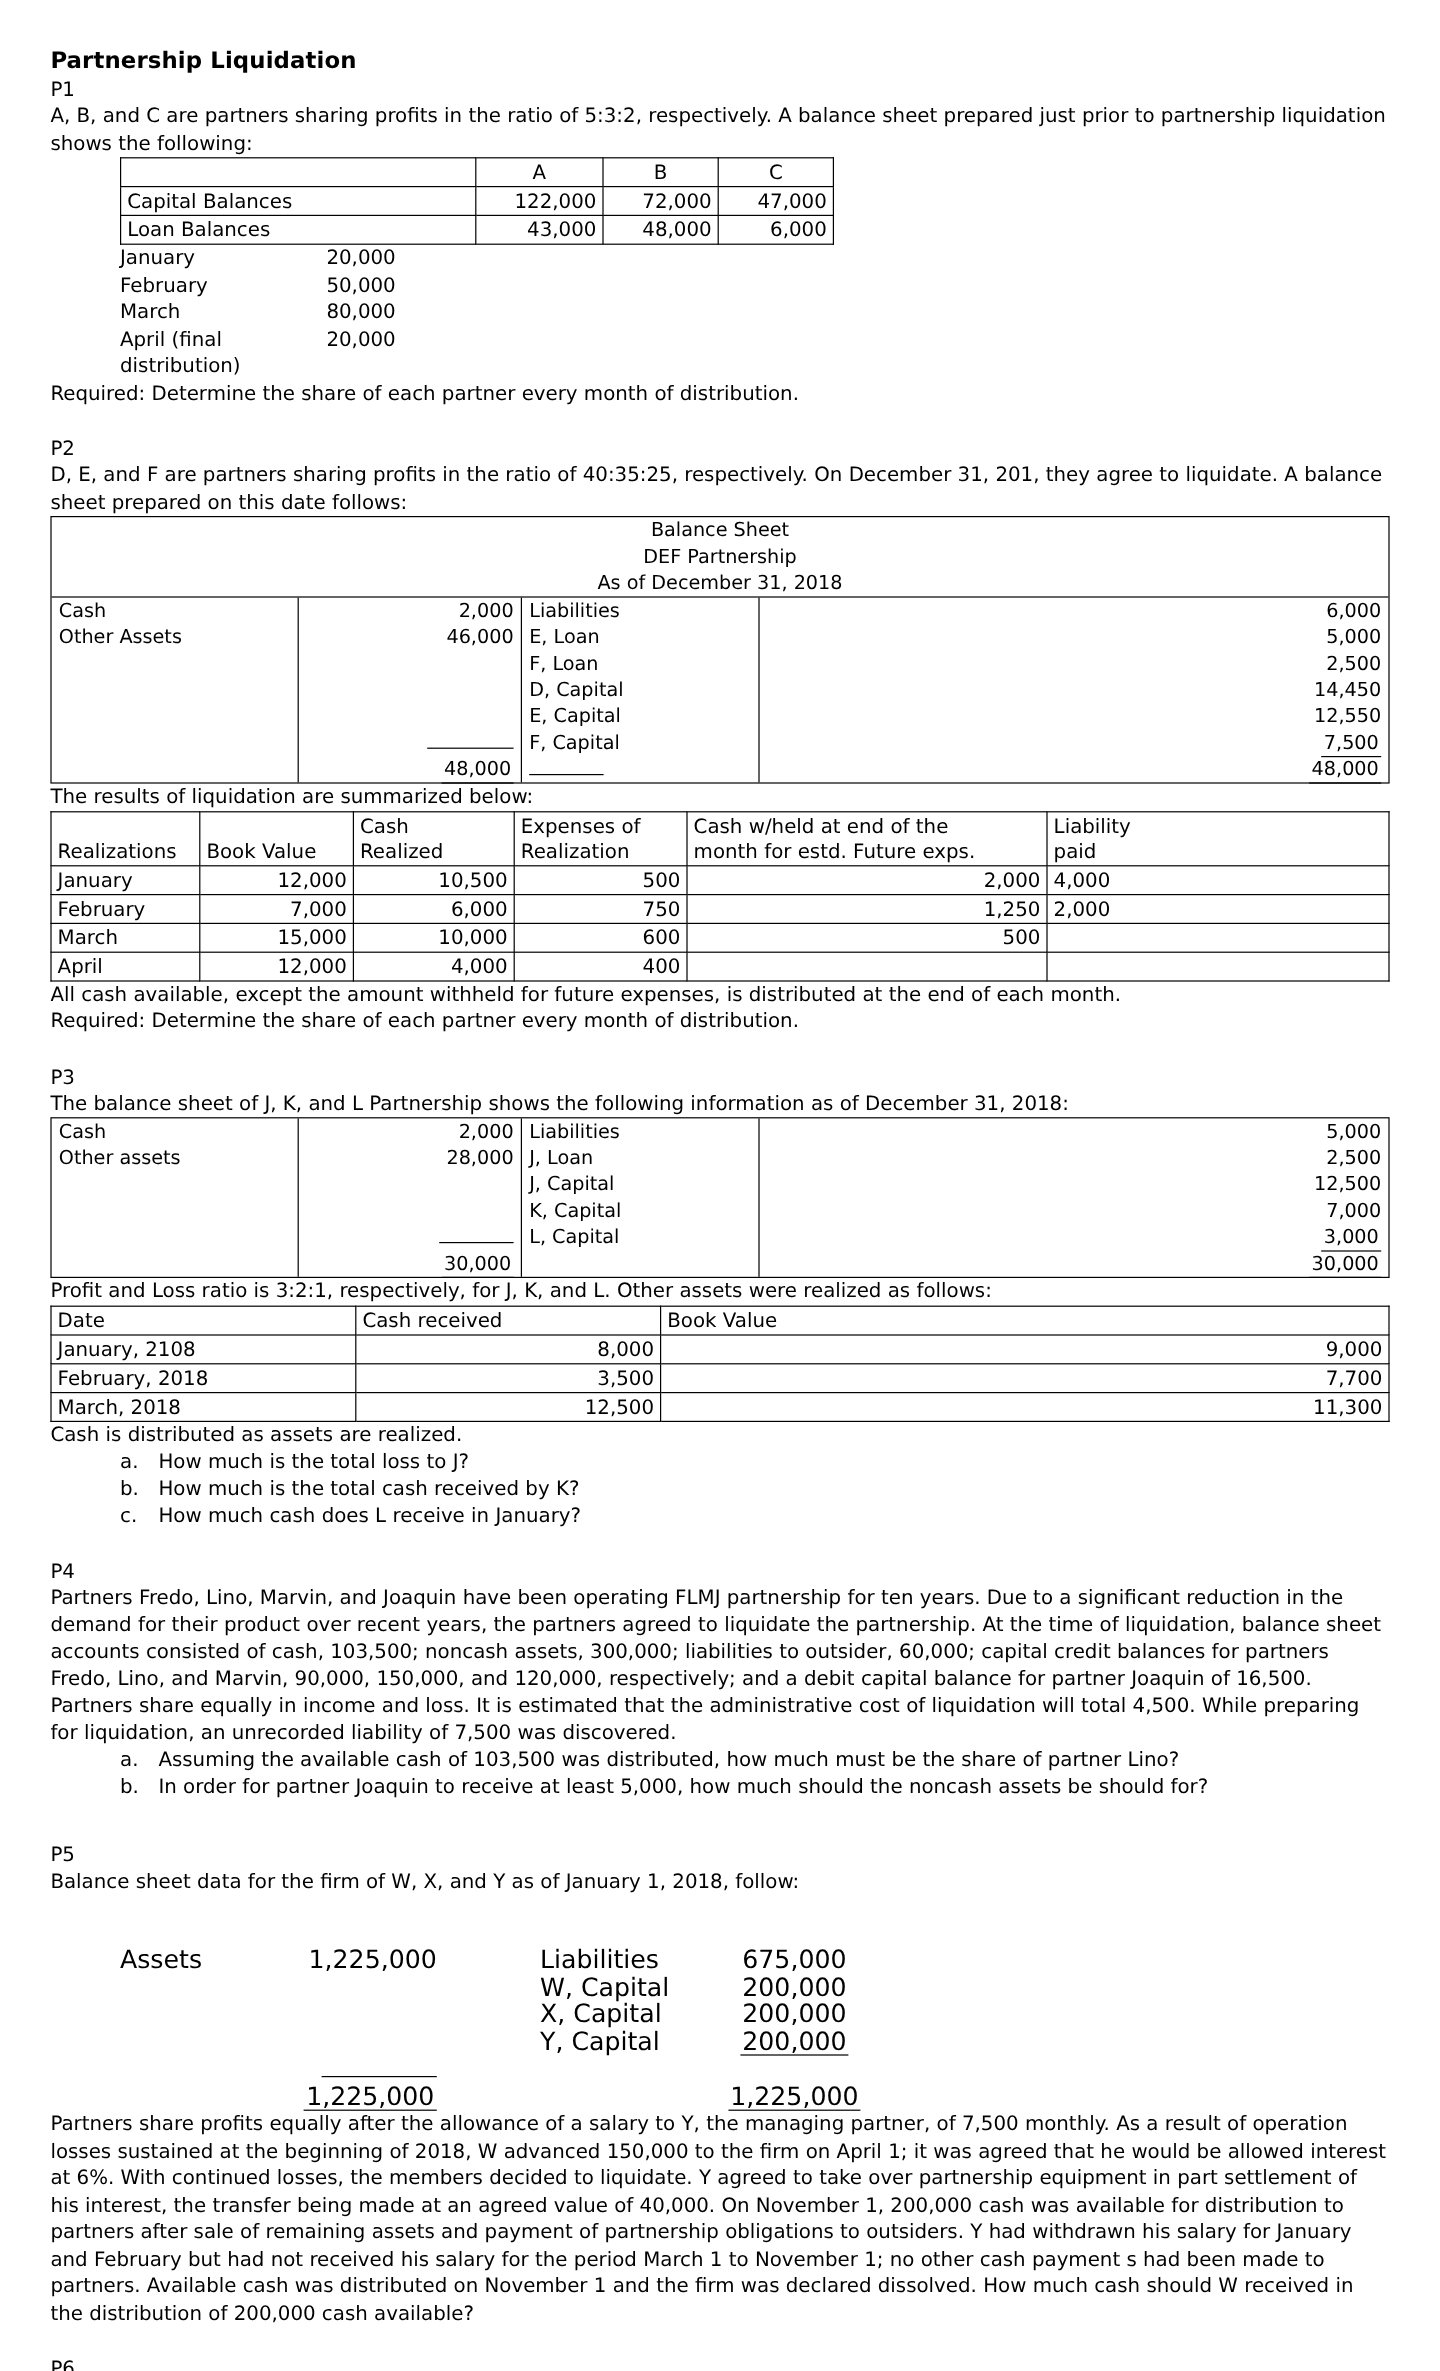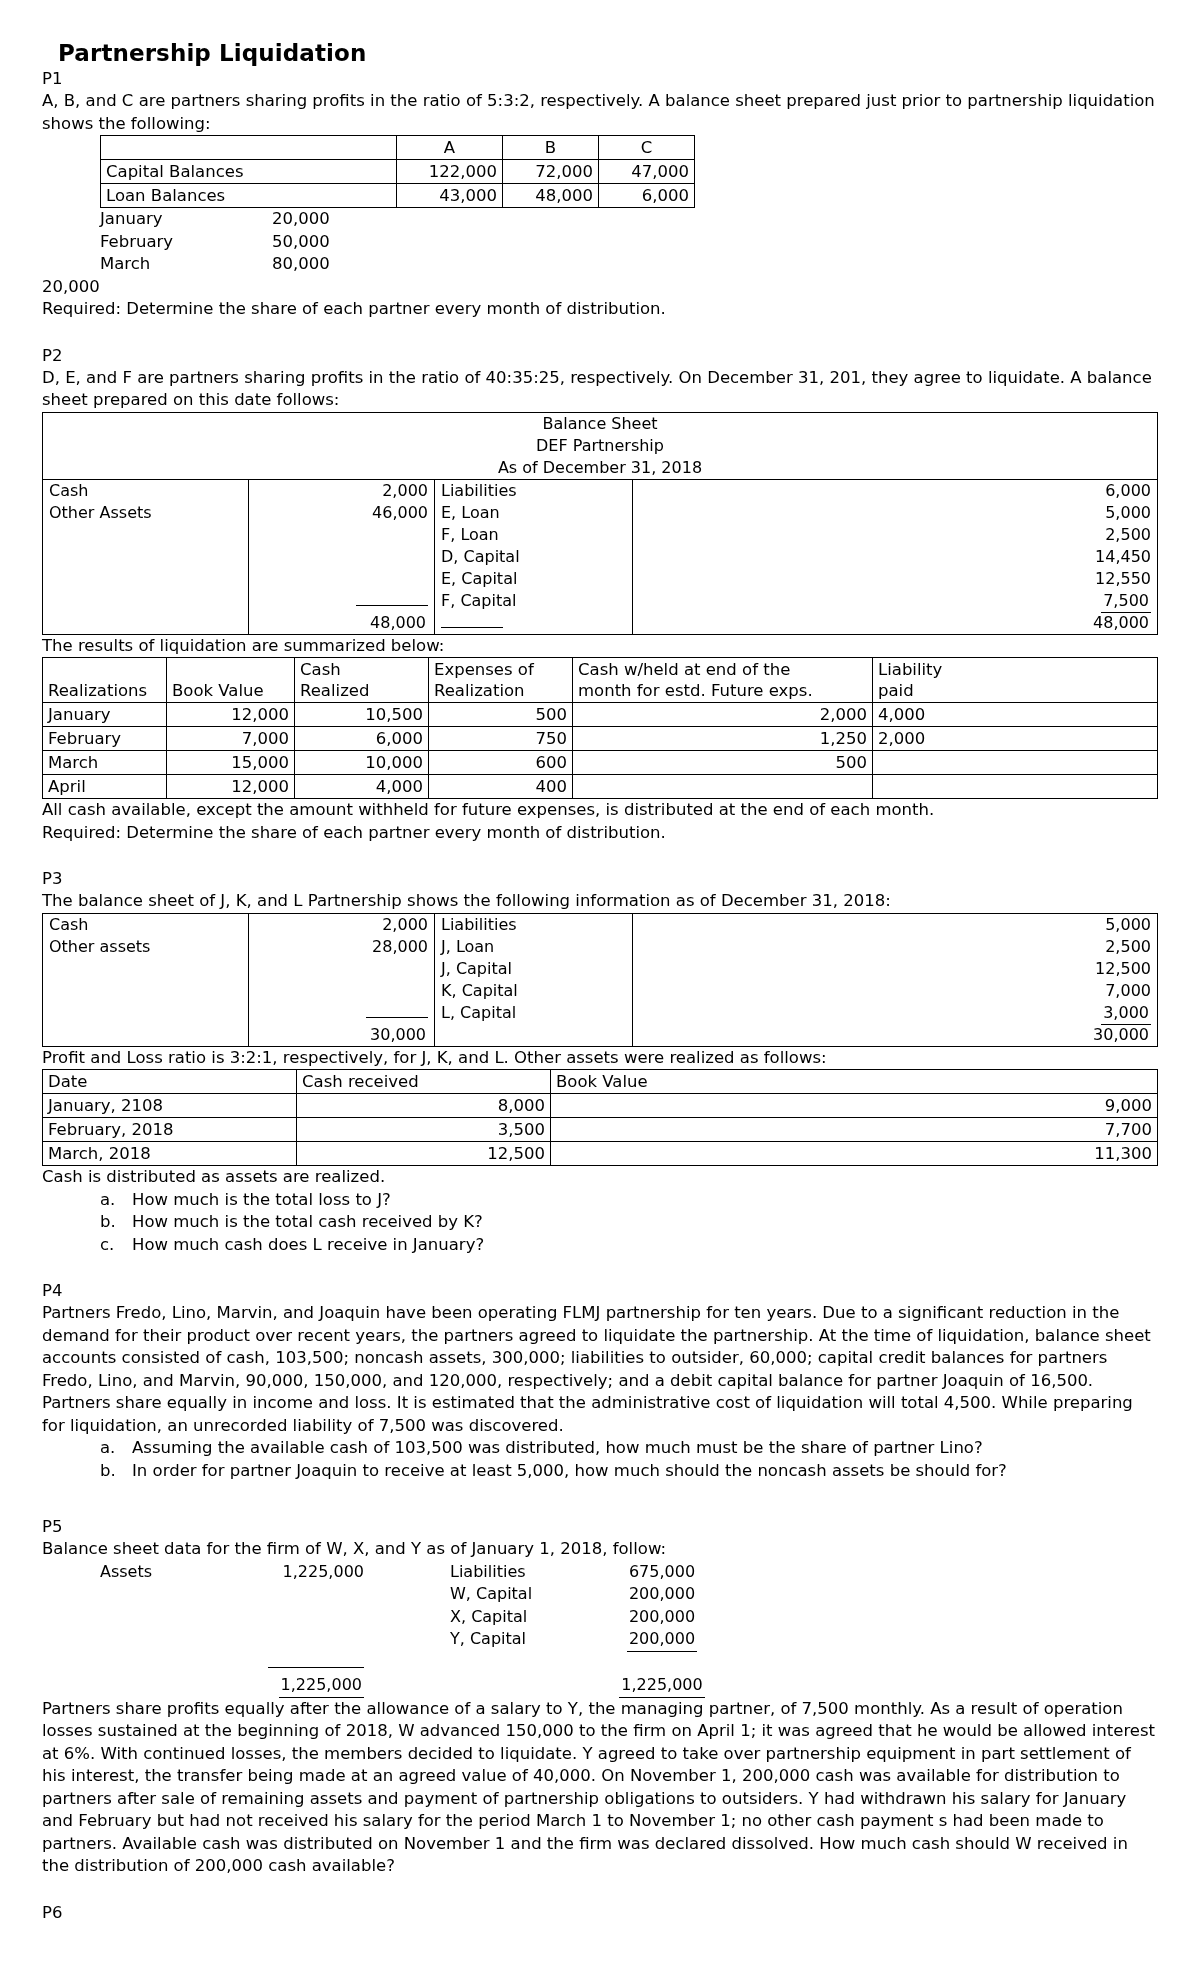--- a/index.html
+++ b/index.html
@@ -10,23 +10,23 @@
     background: #ffffff;
     font-family: "DejaVu Sans", sans-serif;
     color: #000000;
   }
   .page {
     width: 1200px;
     min-height: 1976px;
     padding: 40px 42px 20px 42px;
   }
   h1.doc-title {
-    font-size: 23px;
+    font-size: 19px;
     font-weight: bold;
-    margin: 0 0 2px 16px;
+    margin: 0 0 2px 0;
     letter-spacing: 0.1px;
   }
   .p-label {
     font-size: 16.5px;
     line-height: 22px;
     margin: 0;
   }
   .para {
     font-size: 16.5px;
     line-height: 22.5px;
@@ -90,21 +90,21 @@
   .t-real { width: 100%; }
   .t-real td, .t-real th { border: 1.6px solid #000; padding: 1px 5px; }
 
   
   .qlist { margin: 0; padding: 0; list-style: none; font-size: 16.5px; line-height: 22.5px; }
   .qlist li { display: flex; padding-left: 58px; }
   .qlist li .ltr { width: 32px; }
   .qlist li .txt { flex: 1; }
 
   
-  .p5 { font-size: 16px; line-height: 22.5px; }
+  .p5 { font-size: 21px; line-height: 22.5px; margin-top: 43px; }
   .p5 .row { display: flex; }
   .p5 .c1 { width: 160px; padding-left: 58px; }
   .p5 .c2 { width: 180px; text-align: right; padding-right: 18px; }
   .p5 .c3 { width: 200px; padding-left: 68px; }
   .p5 .c4 { width: 160px; text-align: center; }
 </style>
 </head>
 <body>
 
 <div class="page">
@@ -145,20 +145,21 @@
     </div>
     <div class="row">
       <span class="nm">February</span>
       <span class="vl">50,000</span>
     </div>
     <div class="row">
       <span class="nm">March</span>
       <span class="vl">80,000</span>
     </div>
     <div class="row">
+      <span class="nm">April (final distribution)</span>
       <span class="vl">20,000</span>
     </div>
   </div>
 
   <p class="para">Required: Determine the share of each partner every month of distribution.</p>
 
   <div class="gap-md"></div>
 
   <p class="p-label">P2</p>
   <p class="para">D, E, and F are partners sharing profits in the ratio of 40:35:25, respectively. On December 31, 201, they agree to liquidate. A balance sheet prepared on this date follows:</p>

